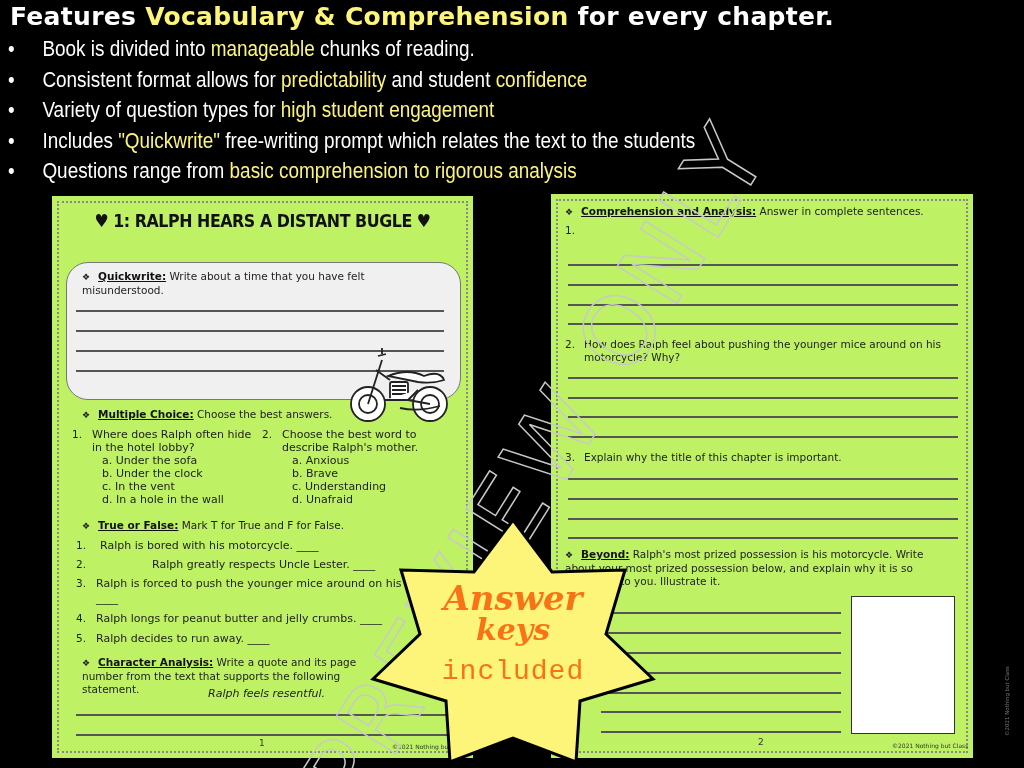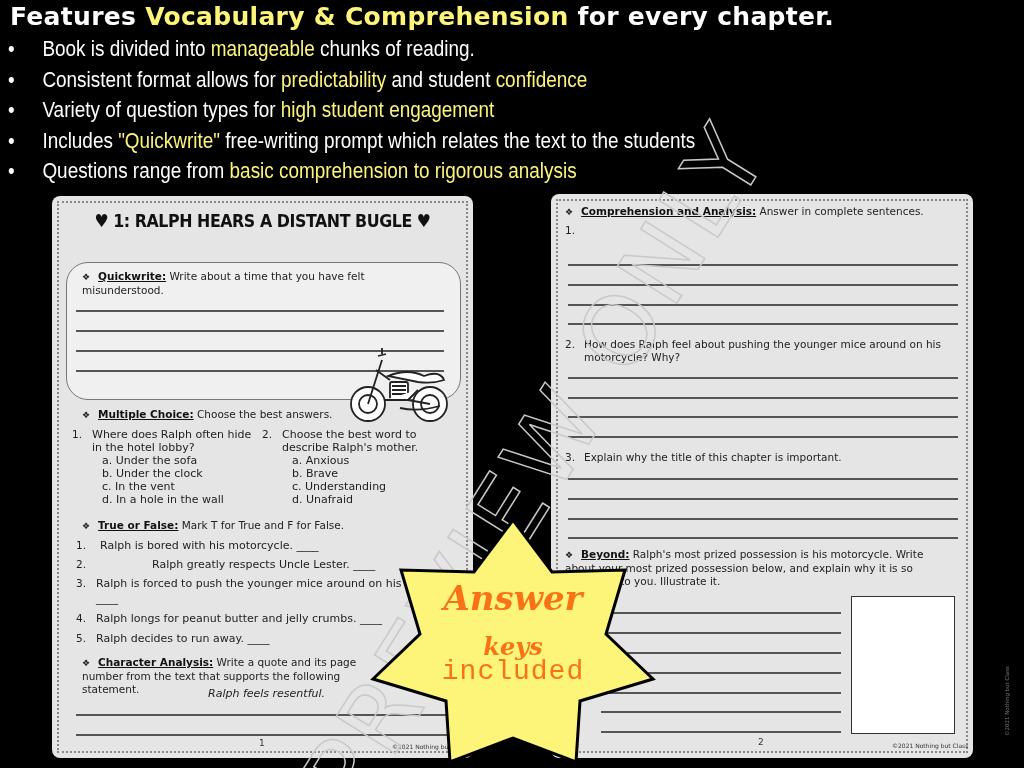--- a/index.html
+++ b/index.html
@@ -7,21 +7,21 @@
 
   
   .header { position:absolute; left:8px; top:0; width:1010px; color:#fff; }
   .headline { position:absolute; left:2px; top:2px; font-family:"DejaVu Sans", sans-serif; font-weight:bold; font-size:25px; letter-spacing:0.3px; white-space:nowrap; }
   .hl { color:#fdf57a; }
   .bullets { position:absolute; left:0; top:34px; margin:0; padding:0; list-style:none; }
   .bullets li { position:relative; height:30.5px; line-height:30px; font-family:"Liberation Sans", sans-serif; font-size:22px; transform:scaleX(0.86); transform-origin:left center; white-space:nowrap; padding-left:40px; }
   .bullets li .dot { position:absolute; left:0; top:0; font-size:22px; }
 
   
-  .page { position:absolute; background:#e5e5e5;border-radius:8px; }
+  .page { position:absolute; background:#bef264; }
   .page .border { position:absolute; left:5px; top:5px; right:5px; bottom:5px; border:2px dotted #888; }
   .pg-left { left:52px; top:196px; width:421px; height:562px; }
   .pg-right { left:551px; top:194px; width:422px; height:564px; }
 
   .chap-title { position:absolute; left:0; right:0; top:14px; text-align:center; font-family:"DejaVu Sans", sans-serif; font-weight:bold; font-size:18px; letter-spacing:-0.5px; color:#111; transform:scaleX(0.88); }
   .chap-sub { position:absolute; left:0; right:0; top:39px; text-align:center; font-family:"DejaVu Sans", sans-serif; font-size:15px; letter-spacing:0.5px; color:#333; }
 
   .qw-box { position:absolute; left:14px; top:66px; width:393px; height:136px; border:1.5px solid #777; border-radius:22px; background:#f0f0f0; }
   .sec { position:absolute; font-family:"DejaVu Sans", sans-serif; font-size:10.5px; color:#222; line-height:13px; }
   .sec .lbl { font-weight:bold; text-decoration:underline; color:#111; }
@@ -174,17 +174,17 @@
   <div class="foot-copy" style="left:341px;top:548px;">©2021 Nothing but Class</div>
 </div>
 
 <div class="watermark">PREVIEW ONLY</div>
 
 <div class="star">
   <svg width="286" height="250" viewBox="0 0 286 250" style="position:absolute;left:0;top:0;">
     <polygon points="143,4 182,56 255,54 236,118 283,163 210,185 206,246 143,222 80,246 76,185 3,163 50,118 31,54 104,56" fill="#fdf57a" stroke="#000" stroke-width="3" stroke-linejoin="miter"></polygon>
   </svg>
   <div class="star-t1" style="top:62px;font-size:34px;">Answer</div>
-  <div class="star-t1" style="top:116px;font-size:24px;font-style:italic;">keys</div>
+  <div class="star-t1" style="top:96px;font-size:30px;font-style:italic;">keys</div>
   <div class="star-t1" style="top:140px;font-size:28px;font-style:normal;font-weight:normal;font-family:Liberation Mono, monospace;letter-spacing:1px;">included</div>
 </div>
 
 <div class="side-copy">©2021 Nothing but Class</div>
 
 </body></html>

